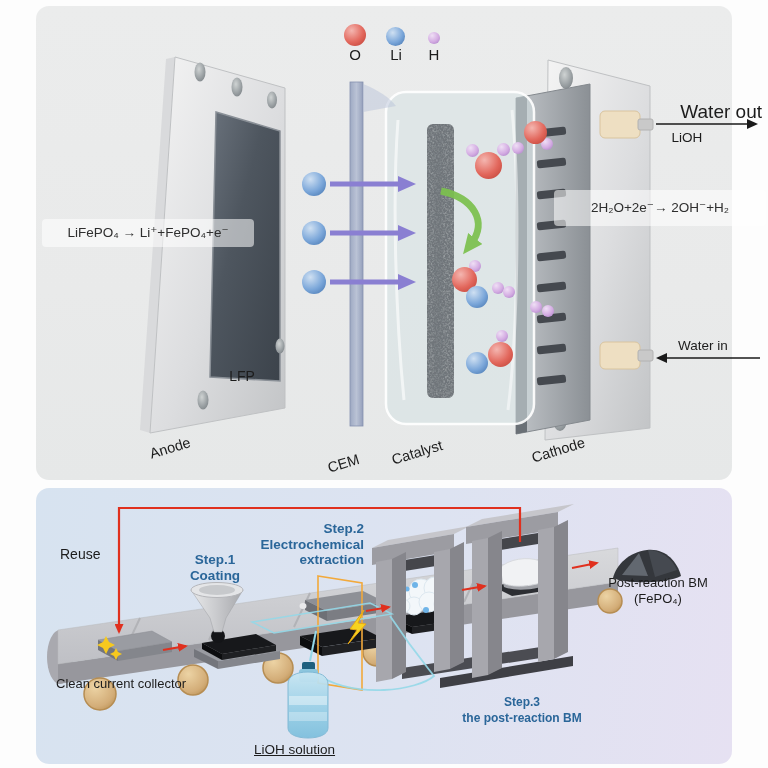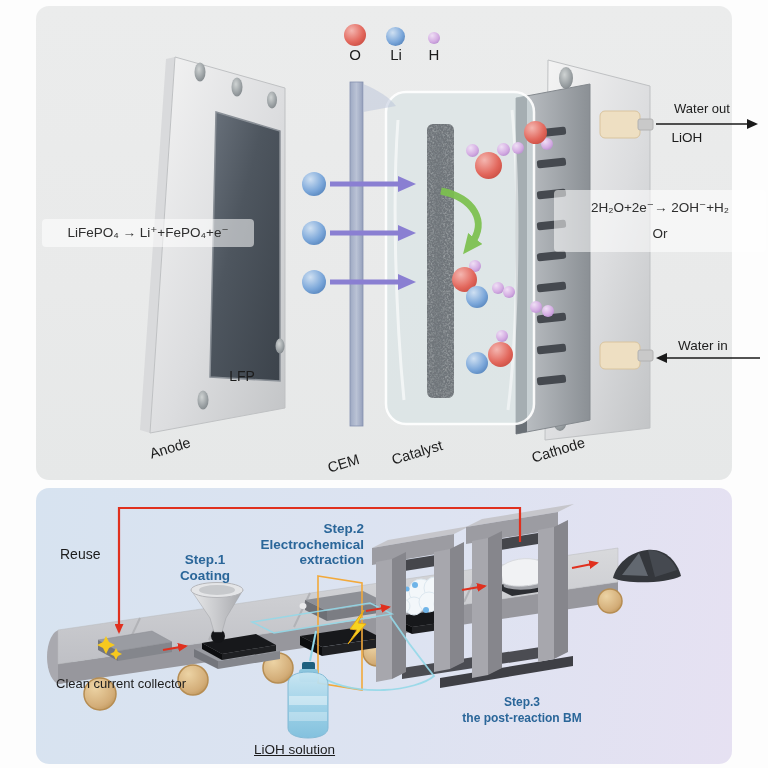--- a/index.html
+++ b/index.html
@@ -333,49 +333,52 @@
   <div class="sp li" style="left:466px;top:352px;width:22px;height:22px;"></div>
 
   <div class="txt ctr" style="left:336px;top:46px;width:38px;font-size:15px;">O</div>
   <div class="txt ctr" style="left:378px;top:46px;width:36px;font-size:15px;">Li</div>
   <div class="txt ctr" style="left:420px;top:46px;width:28px;font-size:15px;">H</div>
 
   <div class="txt eq ctr" style="left:42px;top:219px;width:212px;height:28px;line-height:28px;font-size:13.5px;">LiFePO₄ → Li⁺+FePO₄+e⁻</div>
 
   <div class="txt eq ctr" style="left:554px;top:190px;width:212px;padding:5px 0;font-size:13.5px;line-height:26px;">
     <div>2H₂O+2e⁻→ 2OH⁻+H₂</div>
-    <div>Or</div>
-  </div>
-
-  <div class="txt ctr" style="left:642px;top:101px;width:120px;font-size:13px;">Water out</div>
+  </div>
+
+  <div class="txt ctr" style="left:642px;top:101px;width:120px;font-size:19px;text-align:right;">Water out</div>
   <div class="txt ctr" style="left:642px;top:130px;width:90px;font-size:13.5px;">LiOH</div>
   <div class="txt ctr" style="left:648px;top:338px;width:110px;font-size:13.5px;text-align:center;">Water in</div>
 
   <div class="txt ctr" style="left:212px;top:368px;width:60px;font-size:14px;">LFP</div>
 
   <div class="txt rot" style="left:150px;top:446px;">Anode</div>
   <div class="txt rot" style="left:328px;top:460px;">CEM</div>
   <div class="txt rot" style="left:392px;top:452px;">Catalyst</div>
   <div class="txt rot" style="left:532px;top:450px;">Cathode</div>
 
   <div class="txt" style="left:60px;top:546px;font-size:14px;">Reuse</div>
 
-  <div class="txt step ctr" style="left:160px;top:552px;width:90px;font-size:13.5px;line-height:15.5px;">
+  <div class="txt step ctr" style="left:170px;top:552px;width:90px;font-size:13.5px;line-height:15.5px;">
     <div>Step.1</div>
     <div>Coating</div>
   </div>
 
   <div class="txt step ctr" style="left:248px;top:521px;width:116px;font-size:13.5px;line-height:15.5px;text-align:right;">
     <div>Step.2</div>
     <div>Electrochemical</div>
     <div>extraction</div>
   </div>
 
   <div class="txt step ctr" style="left:436px;top:694px;width:172px;font-size:12px;line-height:16px;">
     <div>Step.3</div>
     <div>the post-reaction BM</div>
   </div>
 
   <div class="txt" style="left:56px;top:676px;font-size:13px;">Clean current collector</div>
   <div class="txt" style="left:254px;top:742px;font-size:13.5px;text-decoration:underline;">LiOH solution</div>
 
+  <div class="txt ctr" style="left:596px;top:575px;width:124px;font-size:13px;line-height:15.5px;">
+    <div>Post-reaction BM</div>
+    <div>(FePO₄)</div>
+  </div>
 
 </div>
 
 </body></html>

